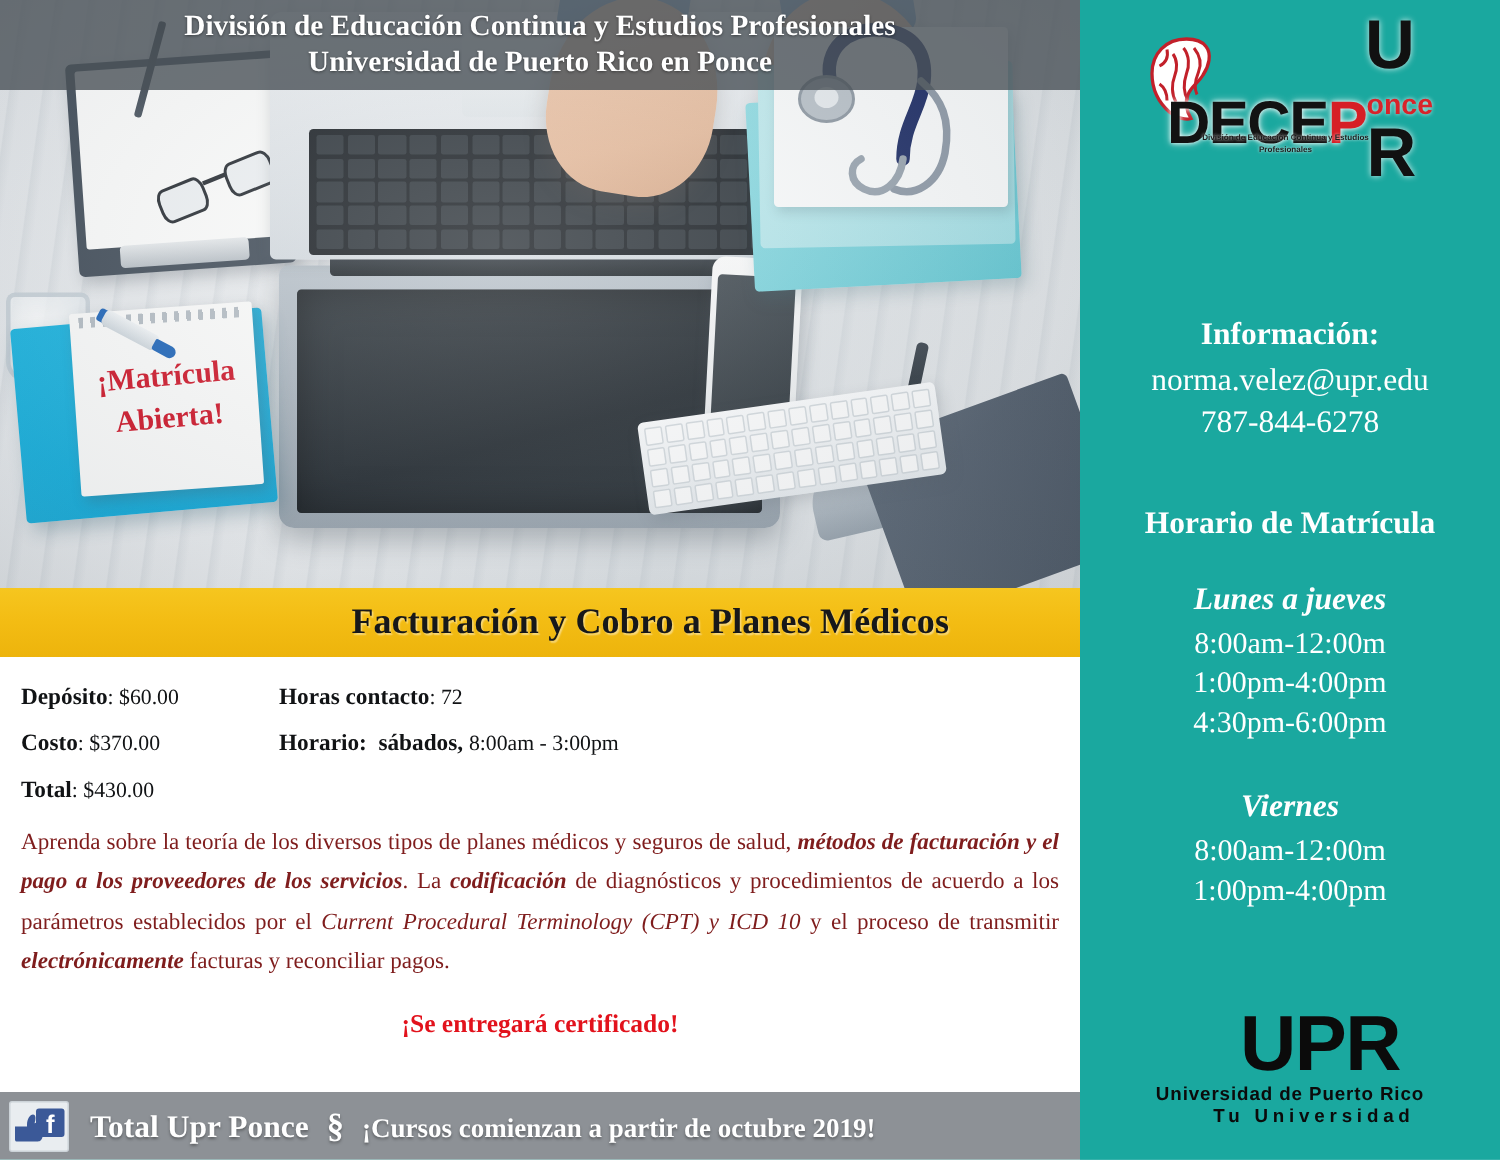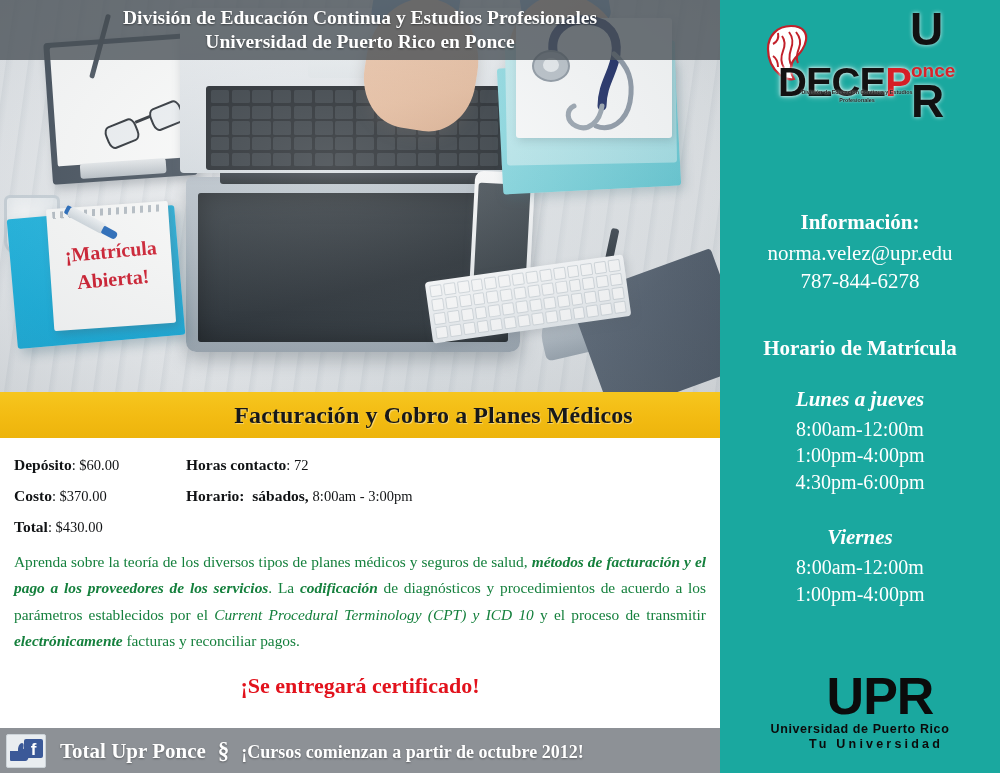--- a/index.html
+++ b/index.html
@@ -152,25 +152,25 @@
     text-shadow: 1px 1px 1px rgba(255,255,255,0.45); letter-spacing: 0.1px; }
 
   
   .body { position: absolute; left: 0; top: 438px; width: 720px; }
   .facts { padding: 18px 0 0 14px; font-size: 15.5px; color: #111315; }
   .factrow { display: flex; align-items: baseline; margin-bottom: 13px; }
   .factrow .c1 { width: 172px; }
   .factrow b { font-weight: bold; }
   .factrow .num { font-size: 14.5px; }
 
-  .para { margin: 4px 14px 0 14px; font-size: 15.4px; color: #15803d; line-height: 1.72; text-align: justify; }
+  .para { margin: 4px 14px 0 14px; font-size: 15.4px; color: #7f1d1d; line-height: 1.72; text-align: justify; }
   .para .bi { font-weight: bold; font-style: italic; }
   .para .it { font-style: italic; }
 
-  .cert { margin-top: 18px; text-align: center; color: #e2121c; font-weight: bold; font-size: 22px; }
+  .cert { margin-top: 18px; text-align: center; color: #e2121c; font-weight: bold; font-size: 17px; }
 
   
   .footer { position: absolute; left: 0; bottom: 0; width: 720px; height: 45px;
     background: #8d9196; display: flex; align-items: center; }
   .fb { width: 40px; height: 34px; margin-left: 6px; flex: 0 0 auto;
     background: #e9edf0; border: 1px solid #ccd3d8; border-radius: 2px; position: relative; }
   .fb svg { position: absolute; left: 2px; top: 2px; }
   .footer .ftxt { display: flex; align-items: baseline; color: #ffffff; font-weight: bold;
     text-shadow: 0 1px 2px rgba(0,0,0,0.35); padding-left: 14px; }
   .footer .fname { font-size: 21px; }
@@ -479,21 +479,21 @@
           <text x="24.5" y="18" font-family="Liberation Sans, sans-serif" font-size="17" font-weight="bold" fill="#ffffff" text-anchor="middle">f</text>
           <path d="M10 12 L14 12 L16 11 L16 21 L10 21 Z" fill="#3b5998"></path>
           <path d="M1 14 L9 14 L9 24 L2 24 C1 24 1 23 1 22 Z" fill="#3b5998"></path>
           <path d="M9 13 C9 9 11 6 13 6 C15 6 15 9 14 12 L19 12 C21 12 22 13 21 16
                    L19 22 C18 24 17 24 15 24 L9 24 Z" fill="#3b5998"></path>
         </svg>
       </div>
       <div class="ftxt">
         <span class="fname">Total Upr Ponce</span>
         <span class="fsec">§</span>
-        <span class="fnote">¡Cursos comienzan a partir de octubre 2012!</span>
+        <span class="fnote">¡Cursos comienzan a partir de octubre 2019!</span>
       </div>
     </div>
   </div>
 
   <div class="right">
 
     <div class="decep">
       <div class="lion">
         <svg width="62" height="62" viewBox="0 0 62 62">
           <path d="M31 4 C17 4 8 14 8 27 C8 38 13 47 20 53 C25 57 31 58 34 57

